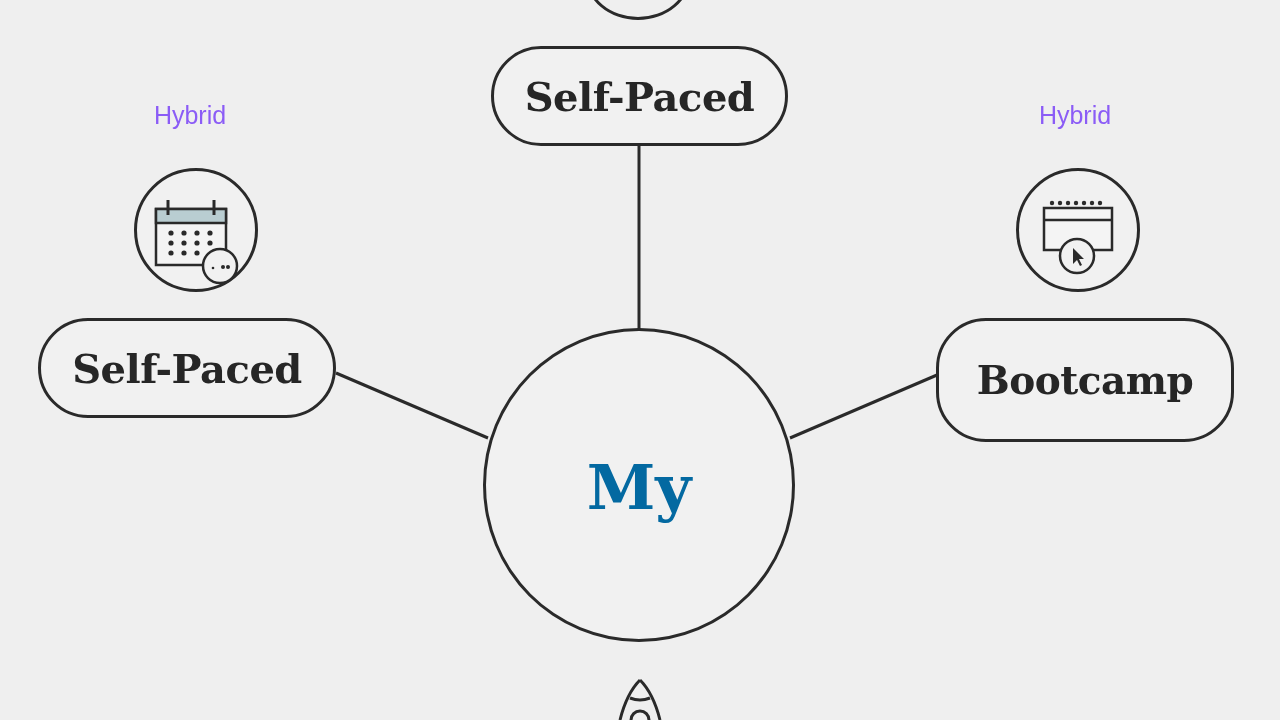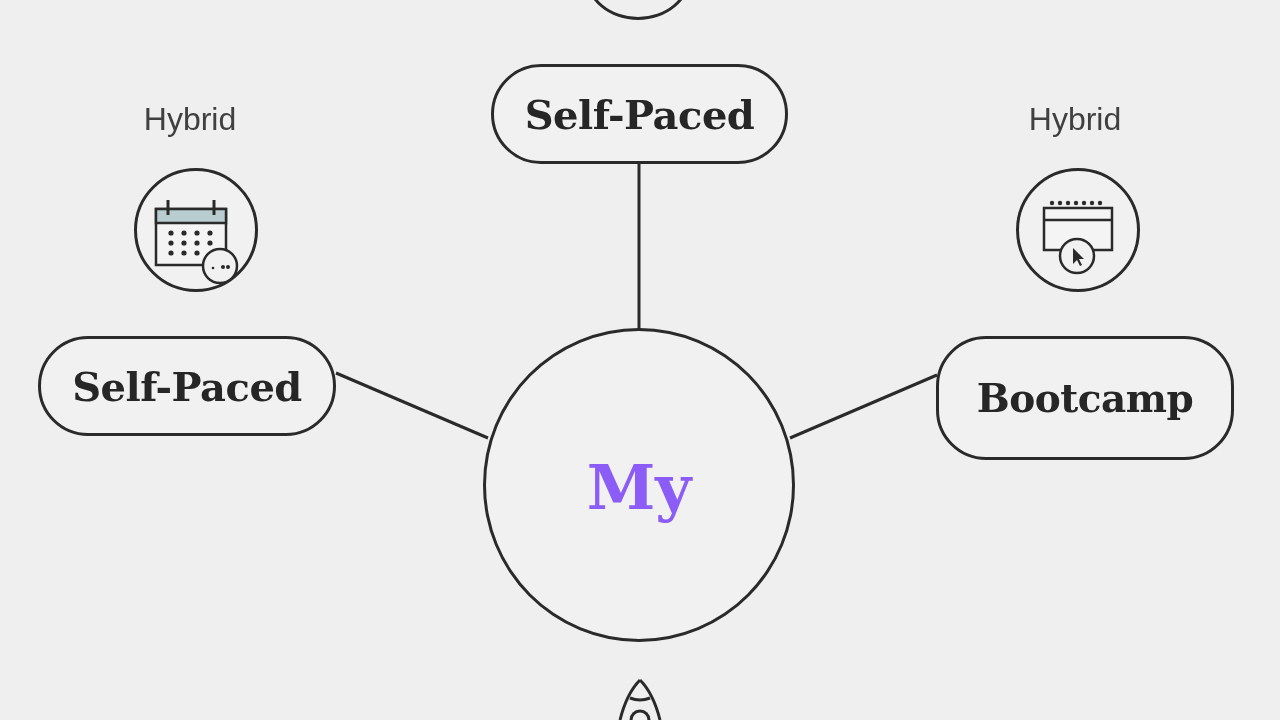--- a/index.html
+++ b/index.html
@@ -17,48 +17,47 @@
       box-sizing: border-box;
       border: 3px solid #2a2a2a;
       border-radius: 50px;
       background: #f1f1f1;
       display: flex; align-items: center; justify-content: center;
       font-family: "DejaVu Serif", "Liberation Serif", serif;
       font-weight: bold;
       font-size: 40px;
       letter-spacing: -0.5px;
       color: #262626;
-      margin-top: 18px;
     }
     .pill-top { left: 491px; top: 46px; width: 297px; height: 100px; }
     .pill-left { left: 38px; top: 318px; width: 298px; height: 100px; }
     .pill-right { left: 936px; top: 318px; width: 298px; height: 124px; font-size: 39px; }
 
     .center-node {
       position: absolute;
       left: 483px; top: 328px; width: 312px; height: 314px;
       box-sizing: border-box;
       border: 3px solid #2a2a2a;
       border-radius: 50%;
       background: #f1f1f1;
       display: flex; flex-direction: column; align-items: center; justify-content: center;
       font-family: "DejaVu Serif", "Liberation Serif", serif;
       font-weight: bold;
       font-size: 62px;
       line-height: 78px;
-      color: #8b5cf6;
+      color: #0369a1;
       padding-top: 6px;
     }
     .center-node span { display: block; text-align: center; }
 
     .label {
       position: absolute;
       font-family: "Liberation Sans", sans-serif;
-      font-size: 32px;
-      color: #404040;
+      font-size: 25px;
+      color: #8b5cf6;
       text-align: center;
       width: 200px;
     }
     .label-left { left: 90px; top: 101px; }
     .label-right { left: 975px; top: 101px; }
 
     .icon-circle {
       position: absolute;
       width: 124px; height: 124px;
       box-sizing: border-box;

